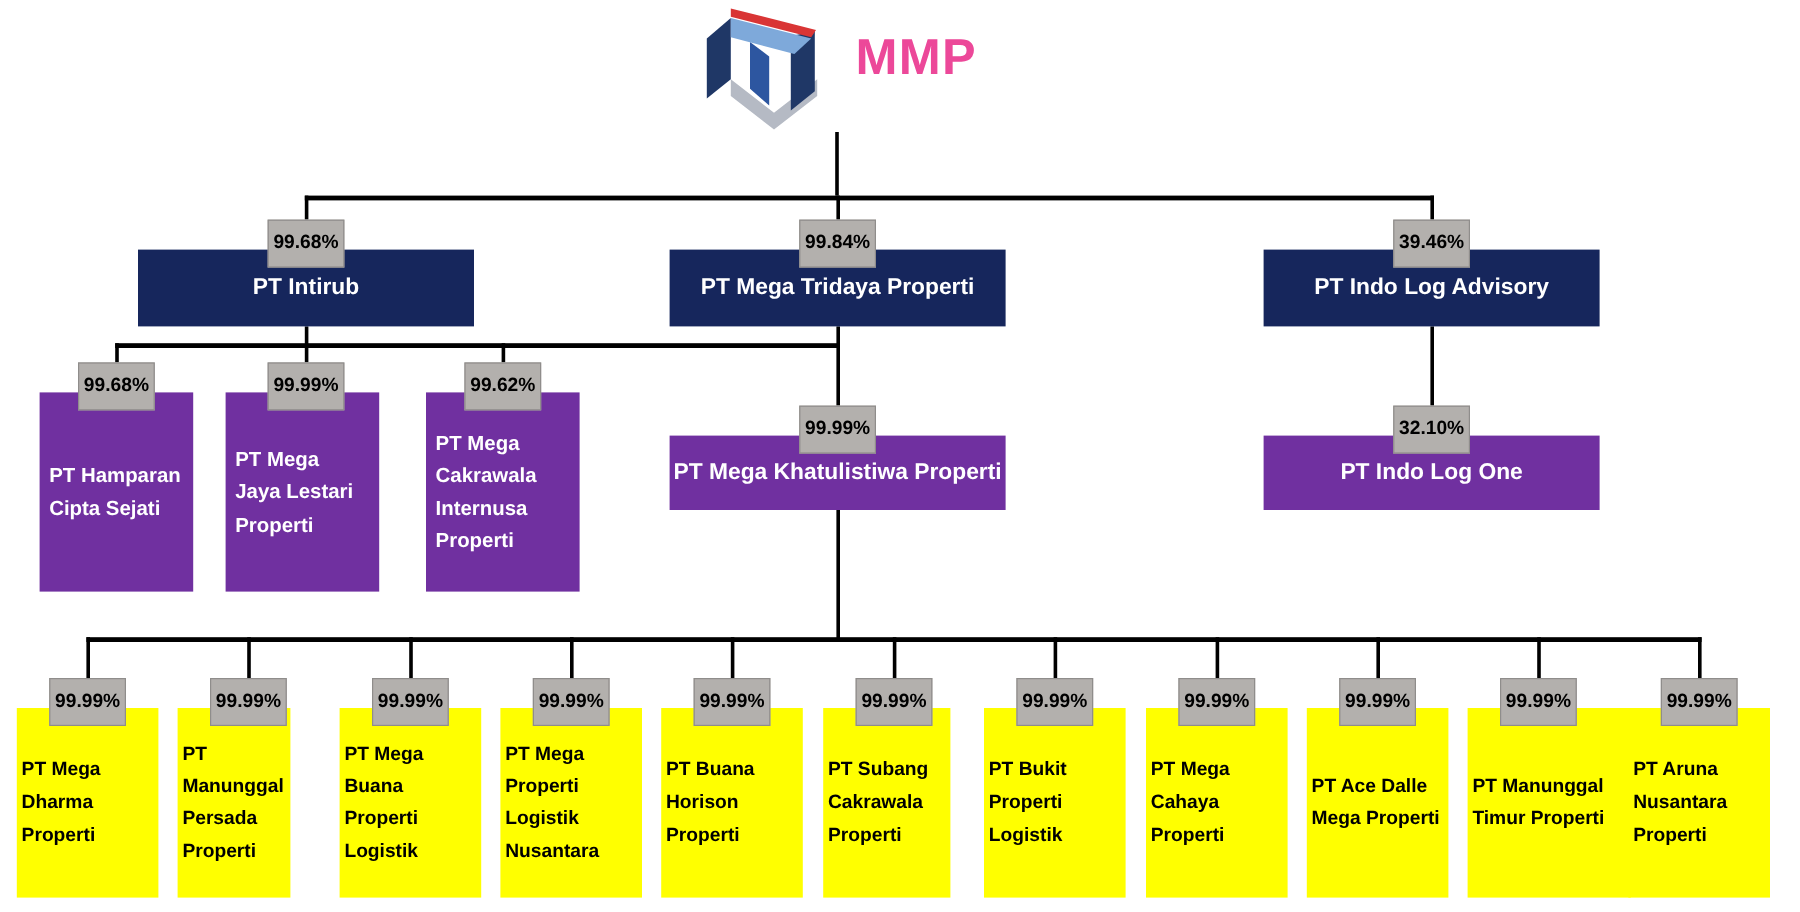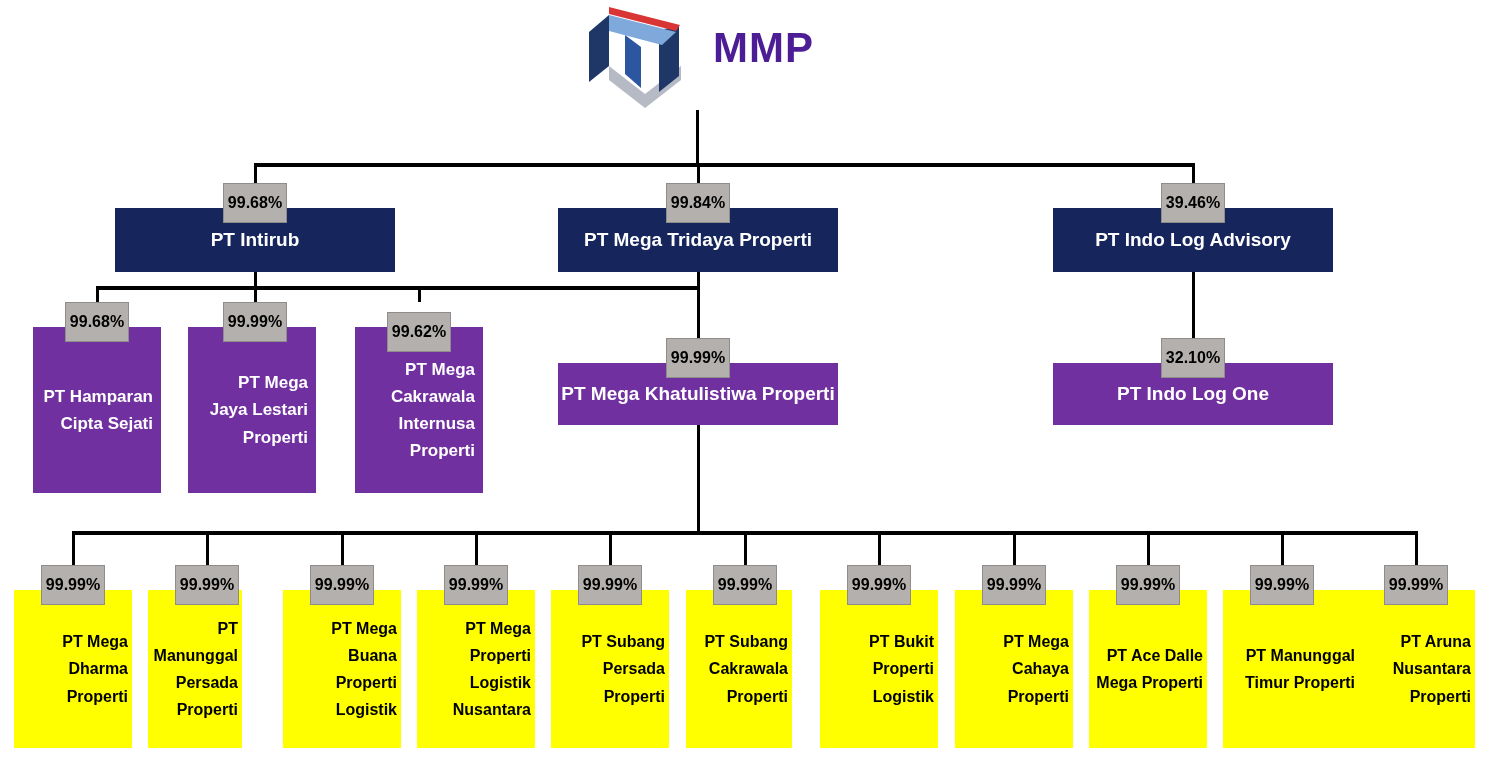--- a/index.html
+++ b/index.html
@@ -5,26 +5,26 @@
   html,body{margin:0;padding:0;background:#ffffff;}
   .stage{
     position:relative;width:1500px;height:760px;background:#ffffff;
     font-family:"Liberation Sans", sans-serif;overflow:hidden;
   }
   
   .logo-wrap{position:absolute;left:583px;top:2px;width:250px;height:108px;}
   .logo-icon{position:absolute;left:0;top:0;}
   .logo-text{
     position:absolute;left:130px;top:22px;font-size:42px;font-weight:800;
-    color:#4c1d95;letter-spacing:1px;
+    color:#ec4899;letter-spacing:1px;
   }
   
   .node{
     position:absolute;display:flex;align-items:center;justify-content:center;
-    text-align:right;font-weight:bold;z-index:1;box-sizing:border-box;
+    text-align:left;font-weight:bold;z-index:1;box-sizing:border-box;
   }
   .navy{background:#16265c;color:#ffffff;font-size:19px;}
   .purple{background:#7030a0;color:#ffffff;}
   .purple.small{font-size:17px;line-height:1.6;padding:0 8px;}
   .purple.wide{font-size:19px;}
   .yellow{background:#ffff00;color:#000000;font-size:16px;line-height:1.7;padding:0 4px;}
   .badge{
     position:absolute;width:64px;height:40px;background:#b3b0ad;border:1px solid #8f8d8b;
     display:flex;align-items:center;justify-content:center;font-weight:bold;
     font-size:16px;color:#000000;z-index:2;box-sizing:border-box;
@@ -106,21 +106,21 @@
     <span>PT Hamparan Cipta Sejati</span>
   </div>
 
   <div class="badge" style="left:223px;top:302px">
     <span>99.99%</span>
   </div>
   <div class="node purple small" style="left:188px;top:327px;width:128px;height:166px">
     <span>PT Mega Jaya Lestari Properti</span>
   </div>
 
-  <div class="badge" style="left:387px;top:312px">
+  <div class="badge" style="left:387px;top:302px">
     <span>99.62%</span>
   </div>
   <div class="node purple small" style="left:355px;top:327px;width:128px;height:166px">
     <span>PT Mega Cakrawala Internusa Properti</span>
   </div>
 
   <div class="badge" style="left:666px;top:338px">
     <span>99.99%</span>
   </div>
   <div class="node purple wide" style="left:558px;top:363px;width:280px;height:62px">
@@ -159,21 +159,21 @@
     <span>99.99%</span>
   </div>
   <div class="node yellow" style="left:417px;top:590px;width:118px;height:158px">
     <span>PT Mega Properti Logistik Nusantara</span>
   </div>
 
   <div class="badge" style="left:578px;top:565px">
     <span>99.99%</span>
   </div>
   <div class="node yellow" style="left:551px;top:590px;width:118px;height:158px">
-    <span>PT Subang Persada Properti</span>
+    <span>PT Buana Horison Properti</span>
   </div>
 
   <div class="badge" style="left:713px;top:565px">
     <span>99.99%</span>
   </div>
   <div class="node yellow" style="left:686px;top:590px;width:106px;height:158px">
     <span>PT Subang Cakrawala Properti</span>
   </div>
 
   <div class="badge" style="left:847px;top:565px">

